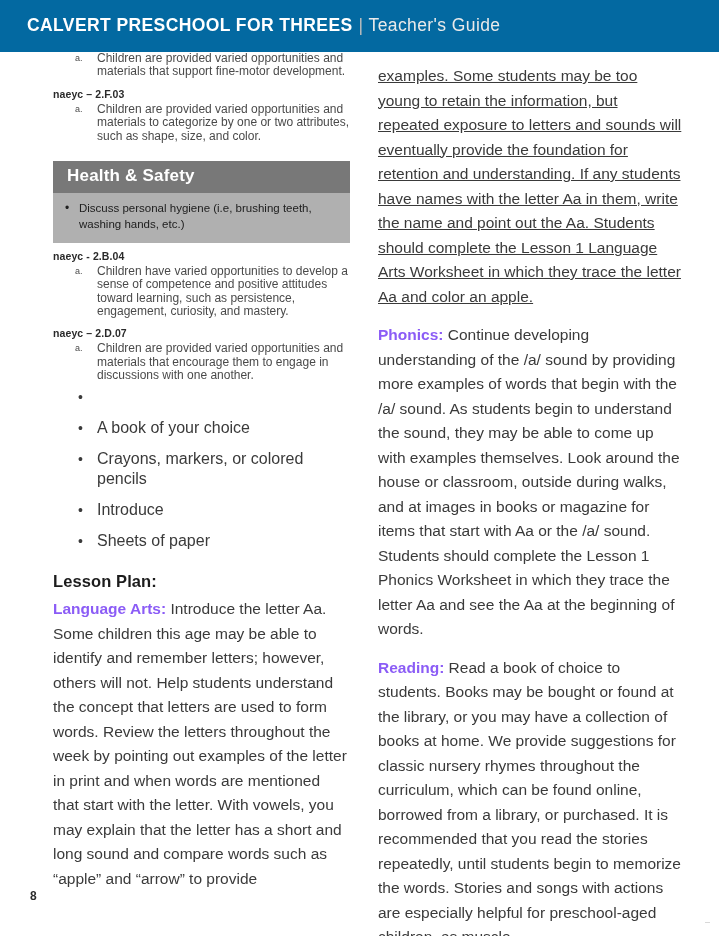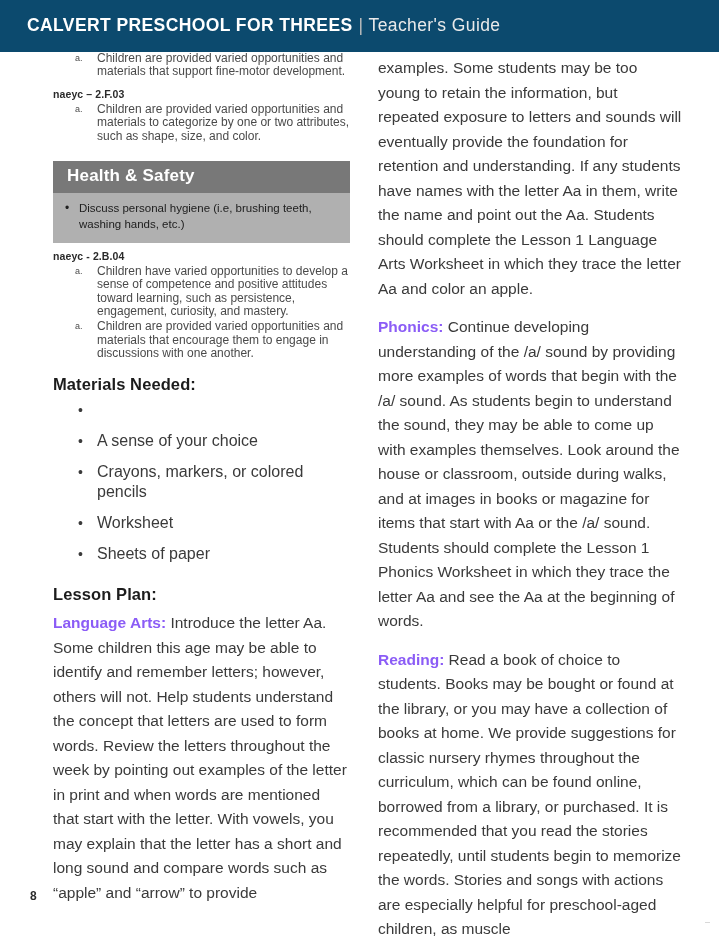--- a/index.html
+++ b/index.html
@@ -18,21 +18,21 @@
     -webkit-font-smoothing: antialiased;
   }
 
   
   .header-bar {
     position: absolute;
     top: 0;
     left: 0;
     width: 719px;
     height: 52px;
-    background: #0c4a6e;
+    background: #0369a1;
     display: flex;
     align-items: center;
     text-align: right;
   }
   .header-title {
     margin-left: 27px;
     font-size: 17.5px;
     letter-spacing: 0.4px;
     line-height: 1;
     white-space: nowrap;
@@ -165,21 +165,21 @@
     font-size: 15.5px;
     line-height: 24.5px;
     color: #3a3a3a;
     margin: 0 0 14px 0;
     text-align: left;
   }
   p.body .lead {
     font-weight: bold;
     color: #8b5cf6;
   }
-  p.body.first { margin-top: 4px; }
+  p.body.first { margin-top: 12px; text-decoration: underline; }
 
   
   .page-number {
     position: absolute;
     left: 30px;
     top: 889px;
     font-size: 12px;
     font-weight: bold;
     color: #2b2b2b;
   }
@@ -227,41 +227,41 @@
         </div>
       </div>
     </div>
 
     <div class="std-label tight">naeyc - 2.B.04</div>
     <div class="std-item">
       <span class="std-marker">a.</span>
       <span class="std-text">Children have varied opportunities to develop a sense of competence and positive attitudes toward learning, such as persistence, engagement, curiosity, and mastery.</span>
     </div>
 
+    <div class="std-label">naeyc – 2.D.07</div>
     <div class="std-item">
       <span class="std-marker">a.</span>
       <span class="std-text">Children are provided varied opportunities and materials that encourage them to engage in discussions with one another.</span>
     </div>
 
-    <h2 class="section-head">Materials Needed:</h2>
     <ul class="materials">
       <li>
         <span class="dot">•</span>
       </li>
       <li>
         <span class="dot">•</span>
-        <span class="txt">A sense of your choice</span>
+        <span class="txt">A book of your choice</span>
       </li>
       <li>
         <span class="dot">•</span>
         <span class="txt">Crayons, markers, or colored pencils</span>
       </li>
       <li>
         <span class="dot">•</span>
-        <span class="txt">Worksheet</span>
+        <span class="txt">Introduce</span>
       </li>
       <li>
         <span class="dot">•</span>
         <span class="txt">Sheets of paper</span>
       </li>
     </ul>
 
     <h2 class="section-head lesson-plan">Lesson Plan:</h2>
     <p class="body"><span class="lead">Language Arts:</span><span> Introduce the letter Aa. Some children this age may be able to identify and remember letters; however, others will not. Help students understand the concept that letters are used to form words. Review the letters throughout the week by pointing out examples of the letter in print and when words are mentioned that start with the letter. With vowels, you may explain that the letter has a short and long sound and compare words such as “apple” and “arrow” to provide</span></p>
 

